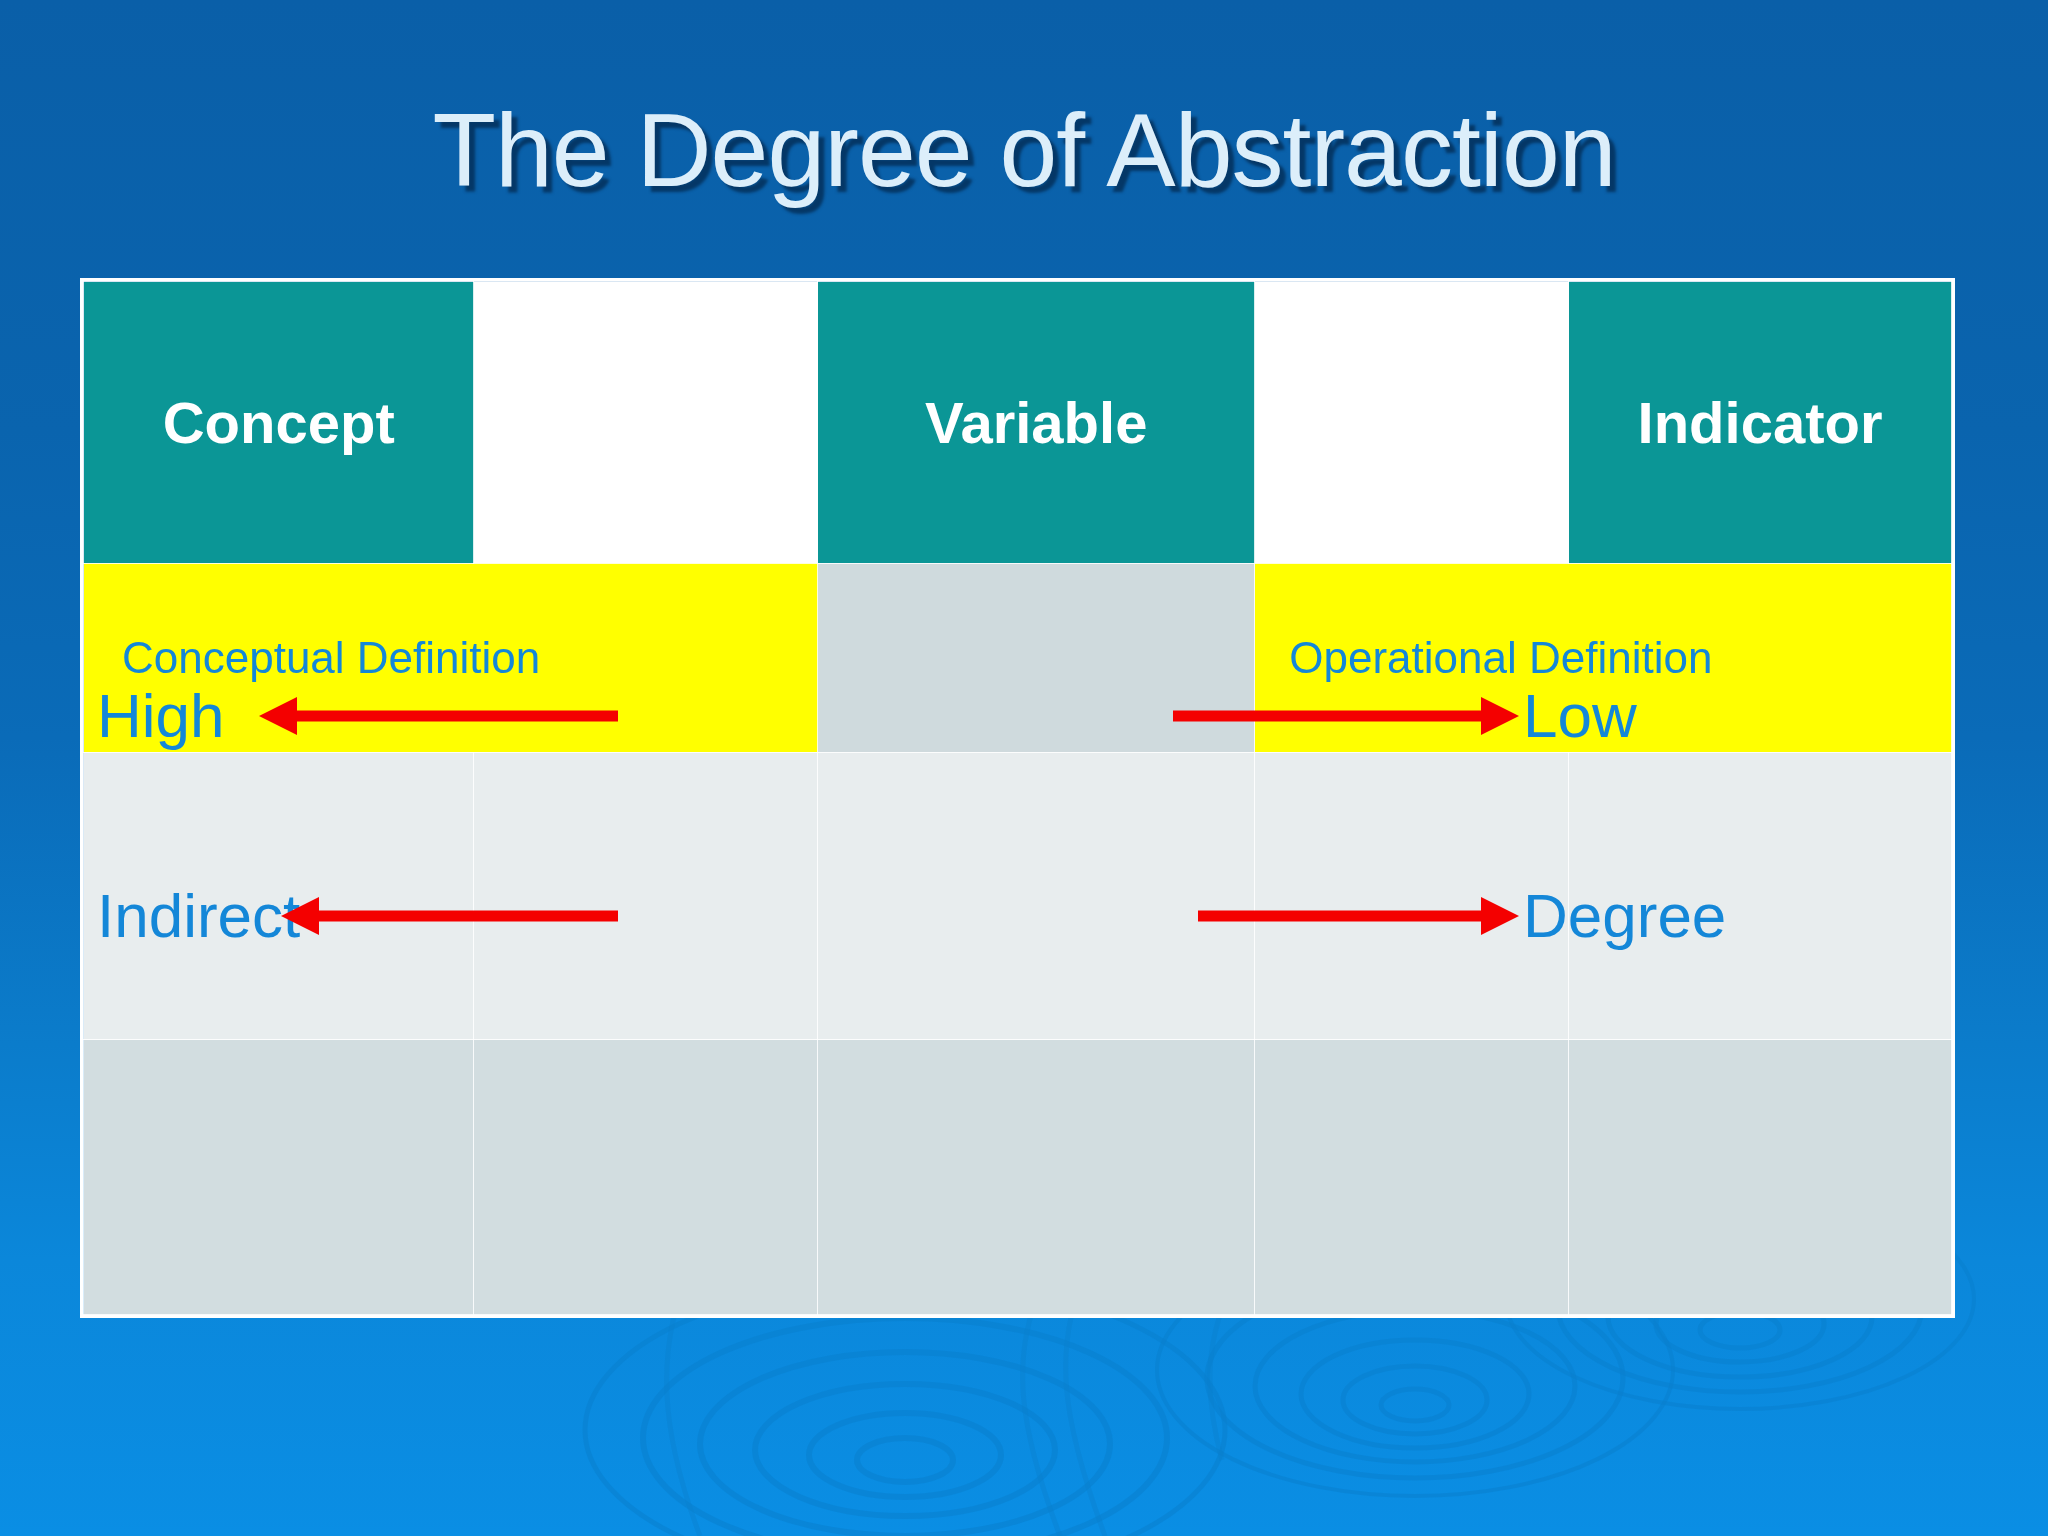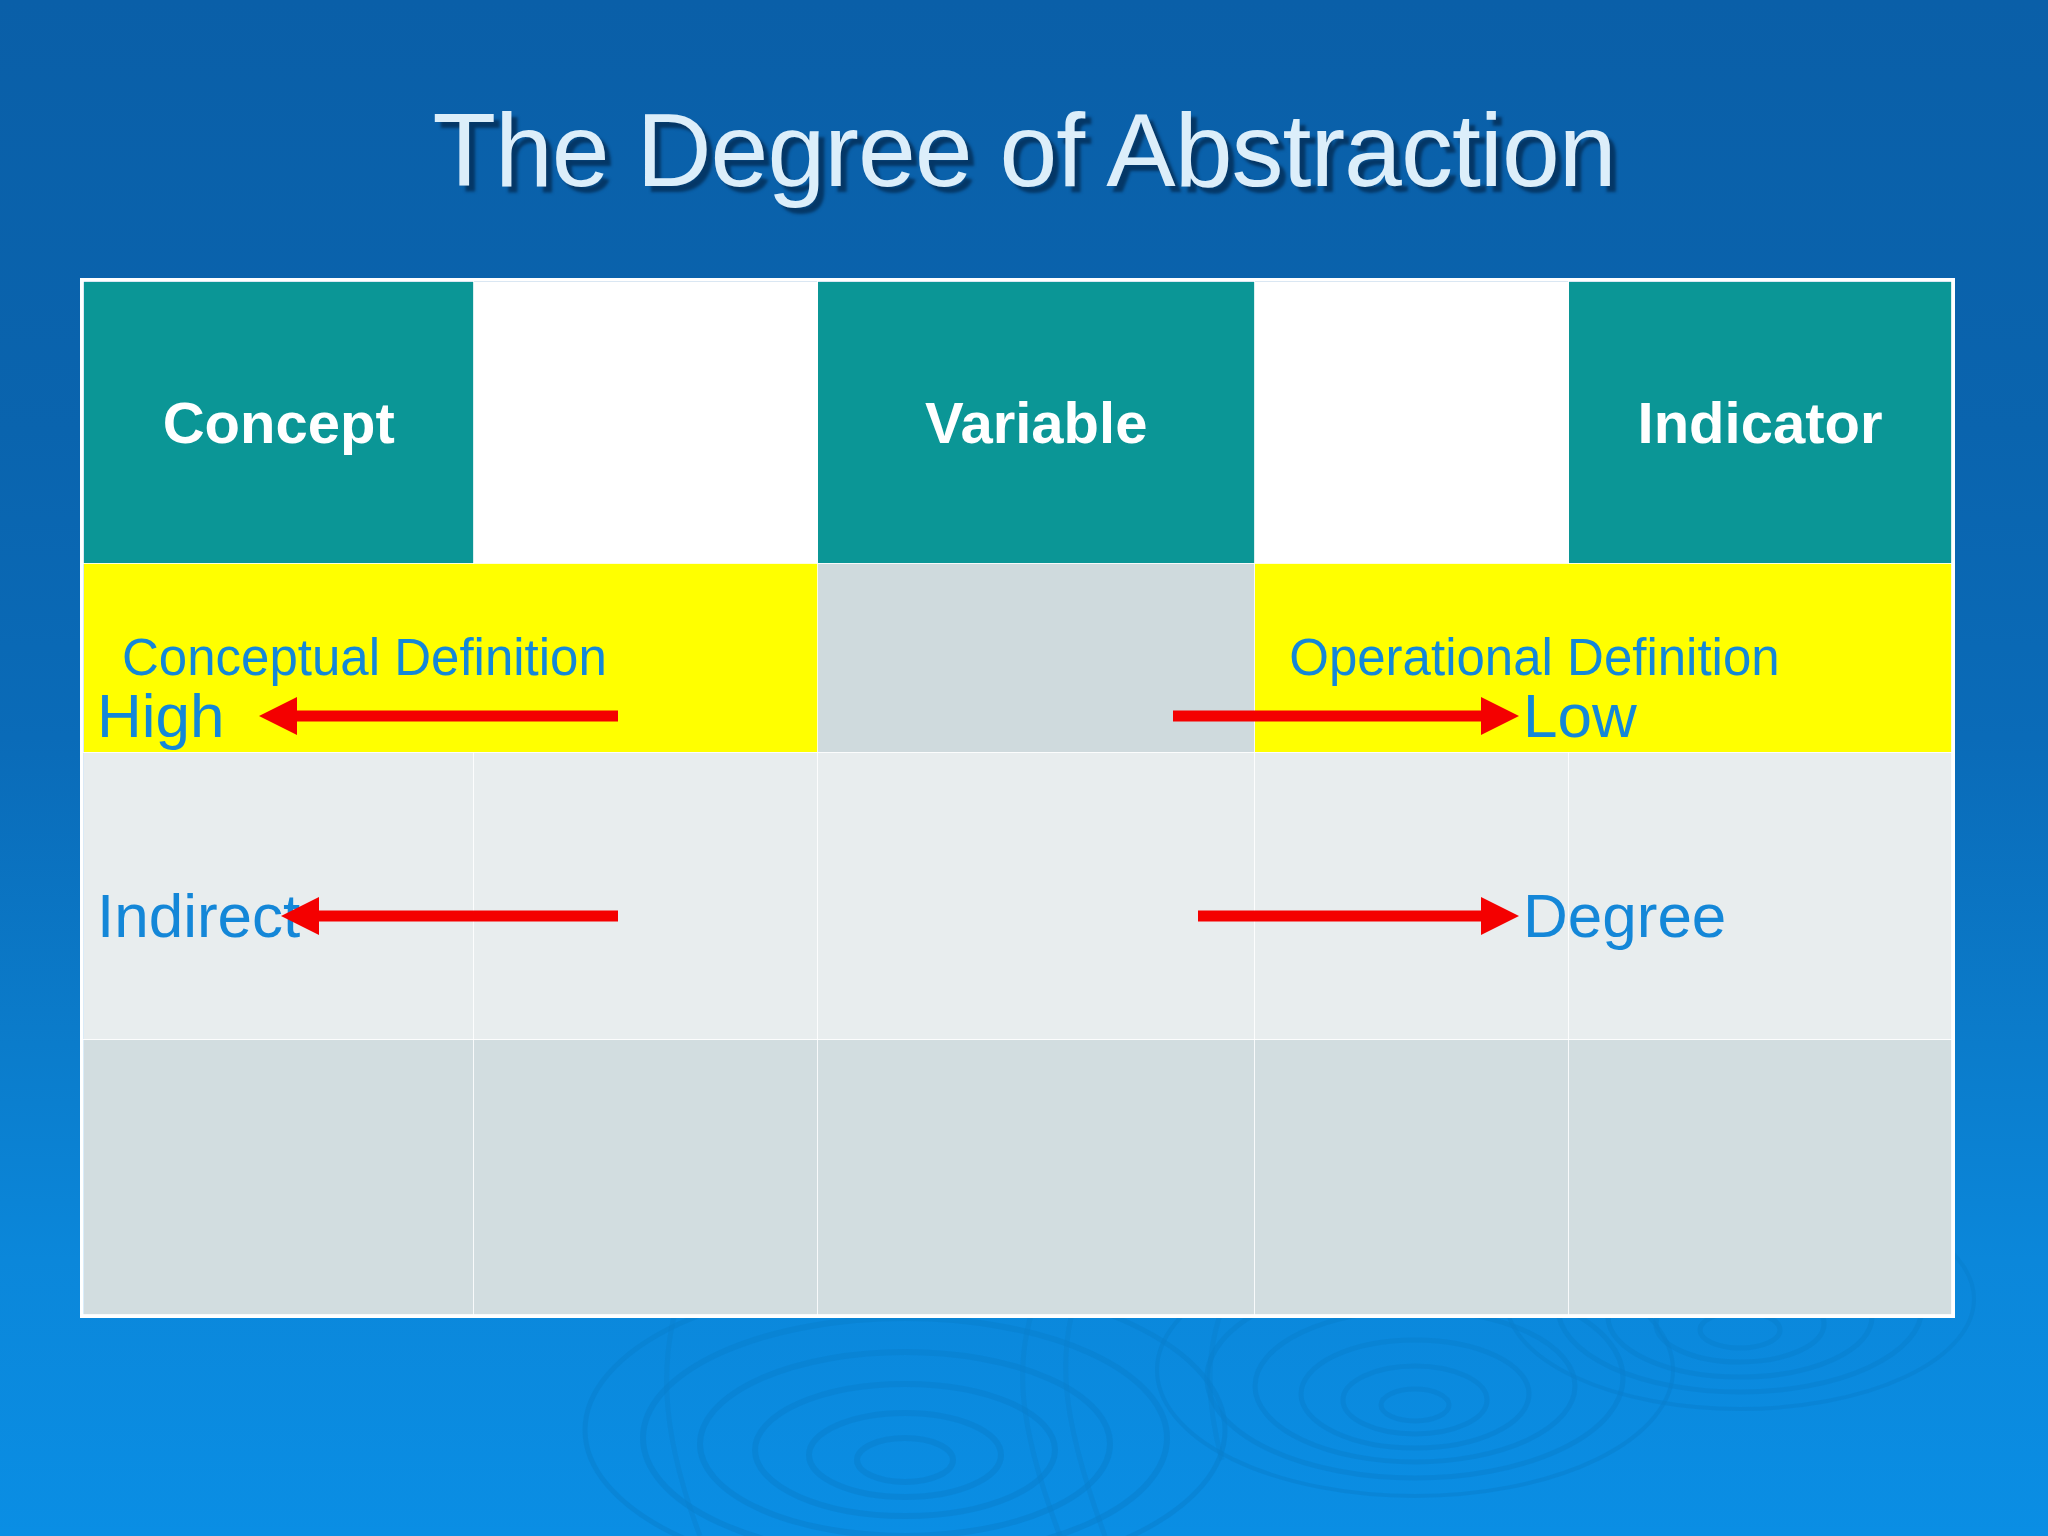--- a/index.html
+++ b/index.html
@@ -103,21 +103,21 @@
     font-weight: bold;
     text-align: center;
     letter-spacing: 0px;
     white-space: nowrap;
   }
 
   
   .def-text {
     display: block;
     color: #1487d8;
-    font-size: 51px;
+    font-size: 44px;
     font-weight: normal;
     text-align: left;
     padding-left: 22px;
     white-space: nowrap;
   }
   .def-text.right-cell { padding-left: 18px; }
 
   .row-overlay {
     position: absolute;
     left: 0;

